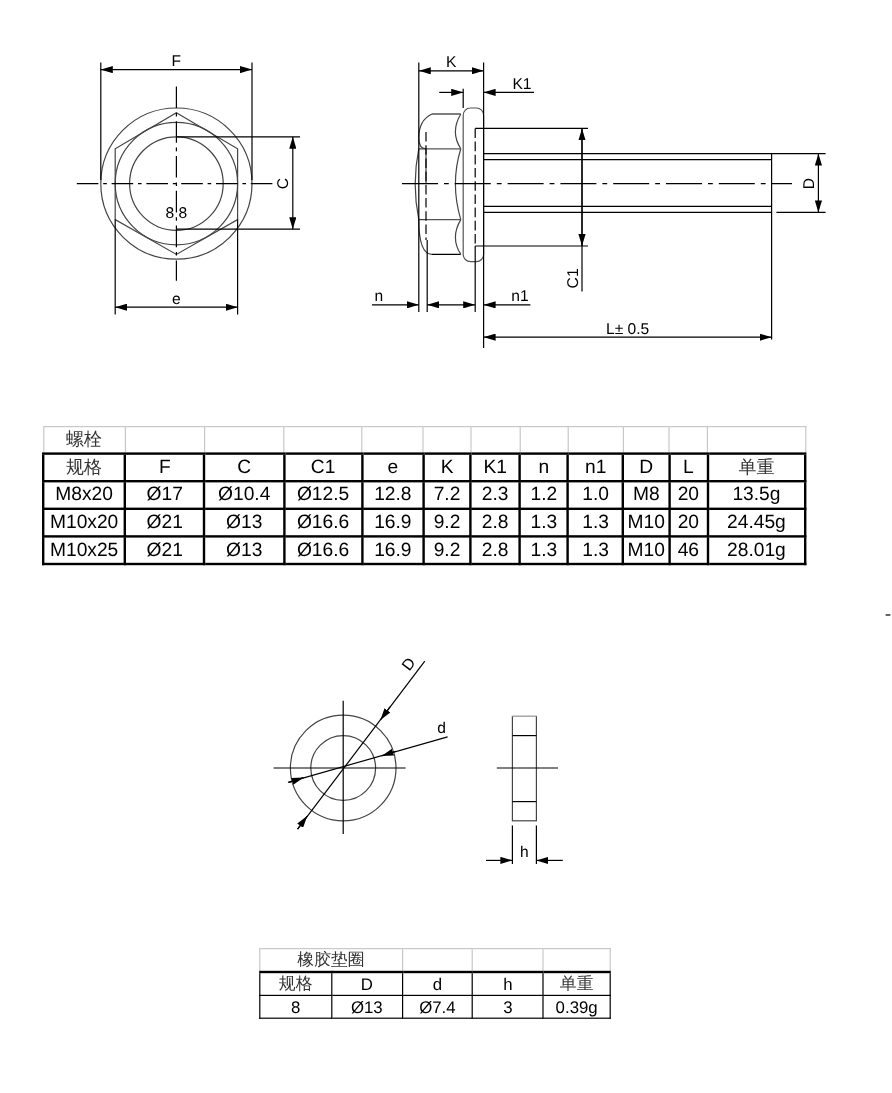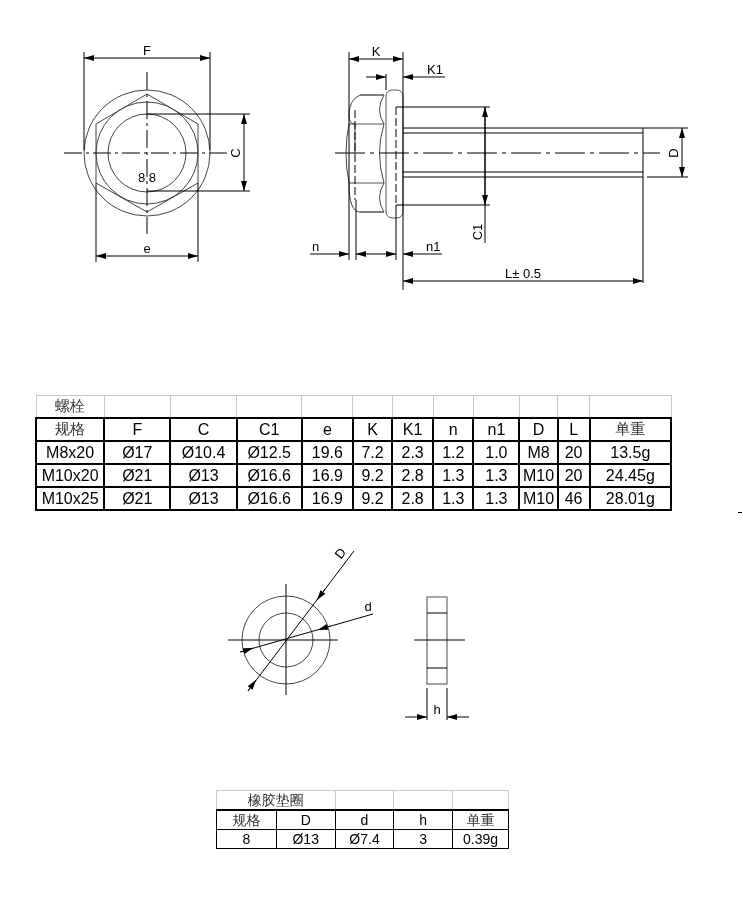--- a/index.html
+++ b/index.html
@@ -6,21 +6,21 @@
   body { width:743px; height:911px; position:relative; overflow:hidden;
          font-family:"Liberation Sans", sans-serif; color:#000; }
   svg.drw { position:absolute; left:0; top:0; }
   svg text { font-family:"Liberation Sans", sans-serif; font-size:13px; fill:#000; }
   table.spec { position:absolute; border-collapse:collapse; font-family:"Liberation Sans", sans-serif; }
   table.spec td { padding:0; text-align:center; white-space:nowrap; font-size:16px; line-height:19px; height:21px; }
   table.spec tr.cap td { border:1px solid #c8c8c8; border-bottom:2px solid #000; }
   table.spec tr.cap td.first { text-align:center; font-family:"DejaVu Sans", sans-serif; color:#333; font-size:15px; }
   table.spec tr.hd td, table.spec tr.row td { border:2px solid #000; }
   table.spec td.cjk { font-family:"DejaVu Sans", sans-serif; color:#333; font-size:15px; }
-  #bolt-table { left:35px; top:355px; width:637px;margin-top:40px; }
+  #bolt-table { left:35px; top:355px; width:637px; }
   #washer-table { left:216px; top:790px; width:293px; }
   #washer-table td { font-size:14px; line-height:17px; height:18px; border-width:1px !important; }
   #washer-table tr.cap td { border-bottom:2px solid #000 !important; }
   #washer-table tr.hd td { border-top:none !important; }
   #washer-table td.cjk { font-size:14px; }
   .stray { position:absolute; left:738px; top:512px; width:4px; height:1px; background:#000; }
 </style>
 </head>
 <body>
 
@@ -187,21 +187,21 @@
     <td>n1</td>
     <td>D</td>
     <td>L</td>
     <td class="cjk">单重</td>
   </tr>
   <tr class="row">
     <td>M8x20</td>
     <td>Ø17</td>
     <td>Ø10.4</td>
     <td>Ø12.5</td>
-    <td>19.6</td>
+    <td>12.8</td>
     <td>7.2</td>
     <td>2.3</td>
     <td>1.2</td>
     <td>1.0</td>
     <td>M8</td>
     <td>20</td>
     <td>13.5g</td>
   </tr>
   <tr class="row">
     <td>M10x20</td>

